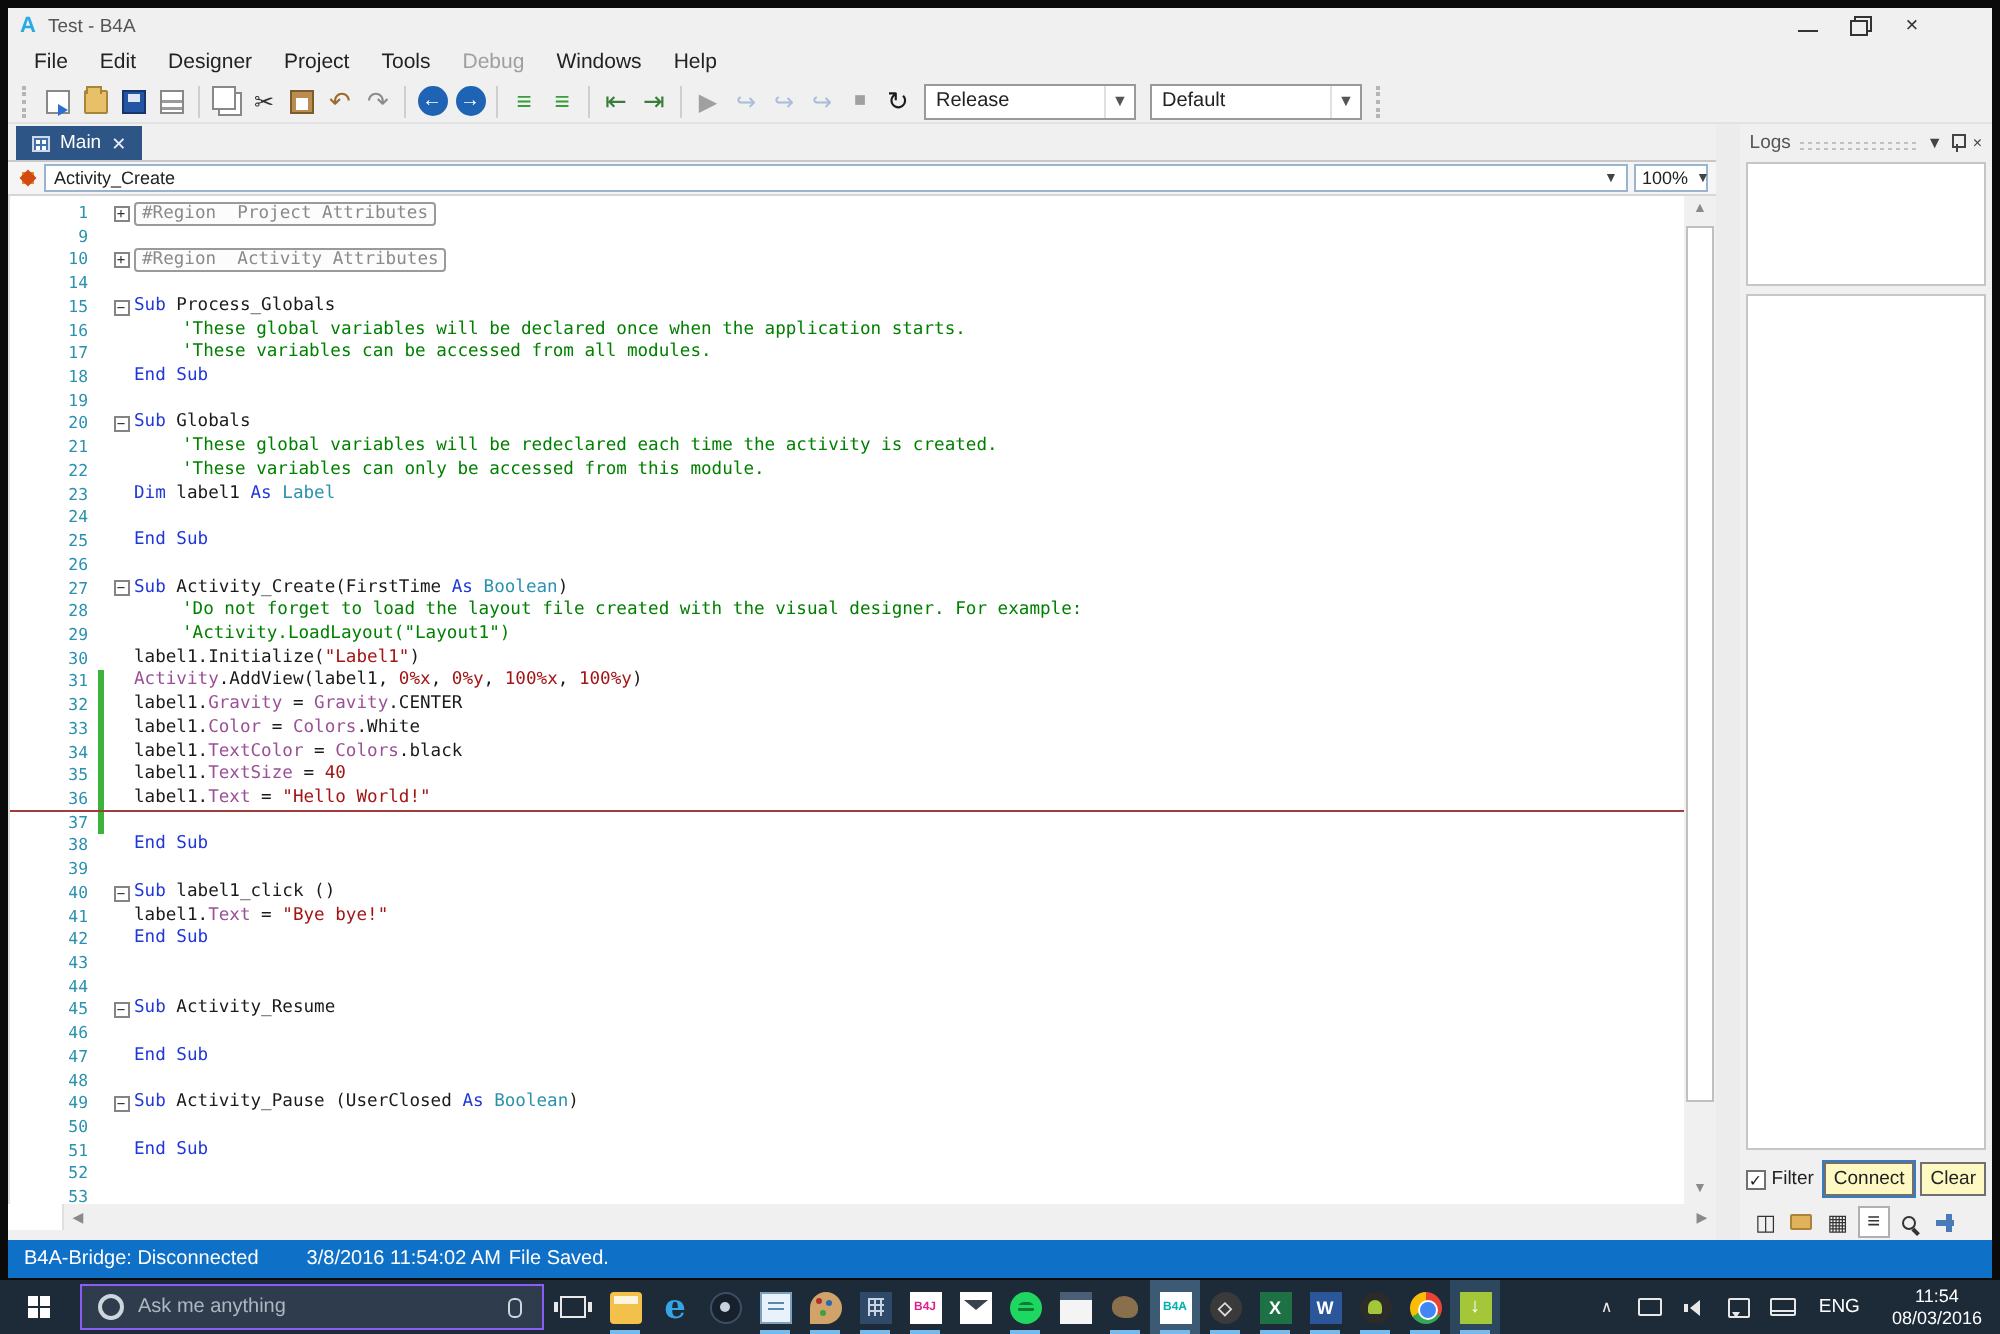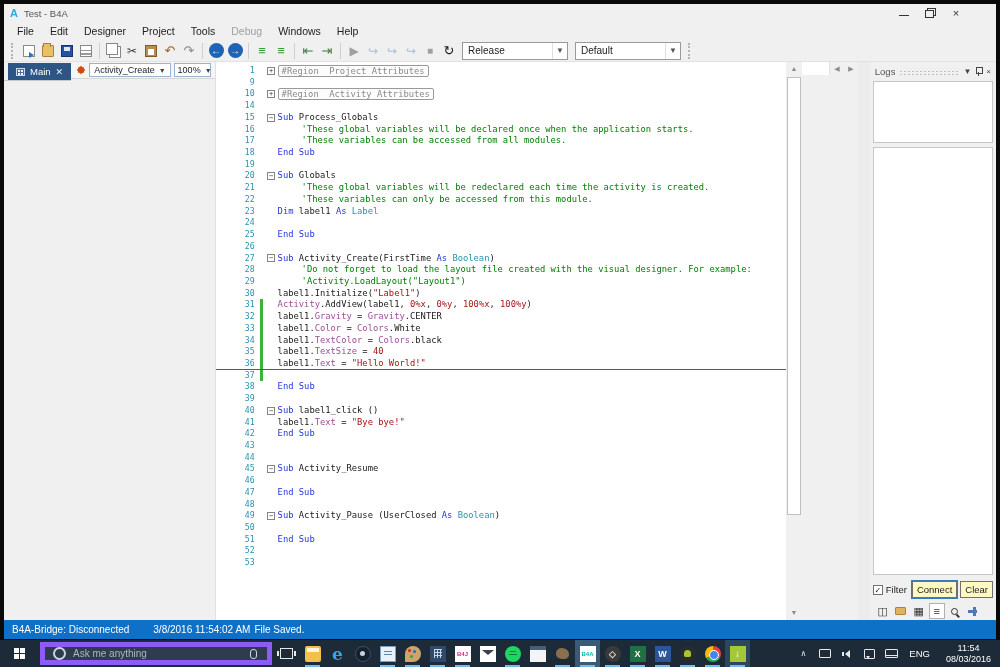--- a/index.html
+++ b/index.html
@@ -47,21 +47,21 @@
   .tbi-outdent, .tbi-indent { color:#3a7c3a; font-size:13px; }
   .tbi-run { color:#a0a0a0; }
   .tbi-step-into, .tbi-step-over, .tbi-step-out { color:#a9bdd9; font-size:12px; }
   .tbi-stop { color:#a0a0a0; font-size:10px; }
   .tbi-rebuild { color:#1a1a1a; font-size:13px; }
   .tb-combo { width:106px; height:18px; background:#fff; border:1px solid #999; display:flex; align-items:center; font-size:10px; color:#222; padding-left:5px; margin:0 3px; }
   .tb-combo .arr { margin-left:auto; width:15px; height:100%; display:flex; align-items:center; justify-content:center; color:#555; font-size:8px; border-left:1px solid #e0e0e0; }
 
   
   .bodyrow { flex:1; display:flex; min-height:0; }
-  .leftcol { width:866px; display:flex; min-height:0;justify-content:flex-end; }
+  .leftcol { width:866px; display:flex; flex-direction:column; min-height:0;justify-content:flex-end; }
   .midgap { width:12px; background:#ececec; }
   .logspanel { flex:1; display:flex; flex-direction:column; background:#f0f0f0; padding:0 3px; }
 
   .tabbar { height:19px; display:flex; align-items:flex-end; padding-left:4px; background:#f0f0f0; border-bottom:1px solid #c8c8c8; }
   .tab-active { background:var(--c-tab); color:#fff; height:17px; display:flex; align-items:center; gap:5px; padding:0 8px; font-size:9.5px; }
   .tab-grid { width:9px; height:8px; background:#fff; border:1px solid #cfd8ea; background-image:linear-gradient(#4472a8 1px, transparent 1px), linear-gradient(90deg,#4472a8 1px, transparent 1px); background-size:3px 3px; }
   .tab-close { font-size:9px; color:#e8eef7; }
 
   .navrow { height:17px; display:flex; align-items:center; background:#f5f5f5; border-bottom:1px solid #d6d6d6; padding:1px 2px; gap:3px; }
   .sub-icon { width:10px; height:10px; position:relative; margin-left:3px; }
@@ -122,21 +122,21 @@
 
   
   .statusbar { position:absolute; left:4px; top:620px; width:992px; height:19px; background:var(--c-status); color:#fff; font-size:10px; display:flex; align-items:center; }
   .sb-bridge { margin-left:8px; } .sb-time { margin-left:24px; } .sb-file { margin-left:4px; }
 
   
   .taskbar { position:absolute; left:0; top:640px; width:1000px; height:27px; background:var(--c-taskbar); display:flex; align-items:stretch; }
   .startbtn { width:40px; display:flex; align-items:center; justify-content:center; }
   .winlogo { width:12px; height:12px; display:grid; grid-template-columns:5px 5px; grid-template-rows:5px 5px; gap:1px; }
   .winlogo i { background:#fdfdfd; }
-  .searchbox { width:232px; margin:2px 0; background:#2e3c4d; border:5px solid #8b5cf6; display:flex; align-items:center; gap:7px; padding:0 8px; }
+  .searchbox { width:232px; margin:2px 0; background:#2e3c4d; border:1px solid #8b5cf6; display:flex; align-items:center; gap:7px; padding:0 8px; }
   .cortana-ring { width:13px; height:13px; border:2px solid #cdd5dd; border-radius:50%; flex:0 0 auto; }
   .search-ph { font-size:10px; color:#aeb7c0; flex:1; }
   .mic { width:7px; height:10px; border:1px solid #cdd5dd; border-radius:3px; margin-right:2px; }
   .taskview { width:28px; display:flex; align-items:center; justify-content:center; }
   .tv-ic { width:13px; height:11px; border:1px solid #e8e8e8; position:relative; background:transparent; }
   .tv-ic::before { content:""; position:absolute; left:-4px; top:2px; width:2px; height:5px; background:#e8e8e8; }
   .tv-ic::after { content:""; position:absolute; right:-4px; top:2px; width:2px; height:5px; background:#e8e8e8; }
   .tk { width:25px; position:relative; display:flex; align-items:center; justify-content:center; }
   .tk.open::after { content:""; position:absolute; left:5px; right:5px; bottom:0; height:2px; background:#76b9ed; }
   .tk.active { background:#3c5a74; }

